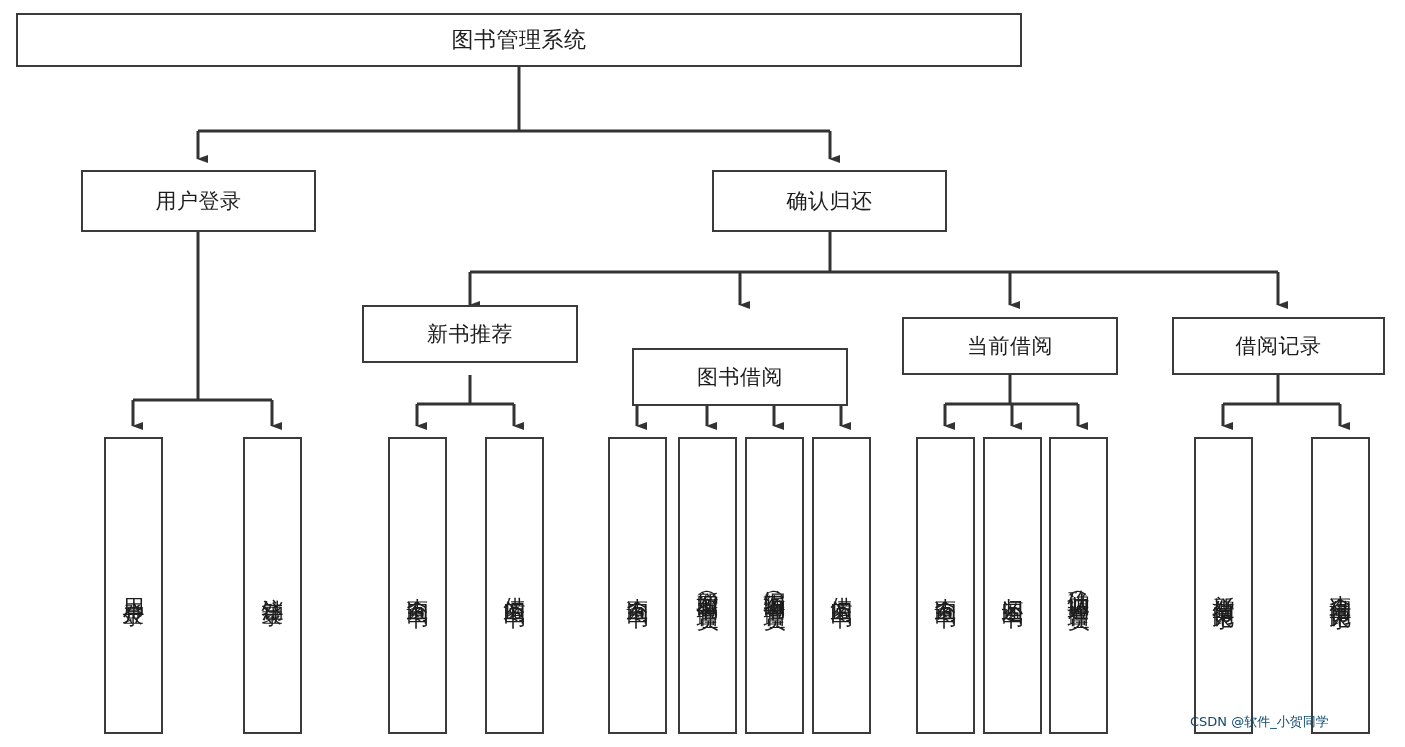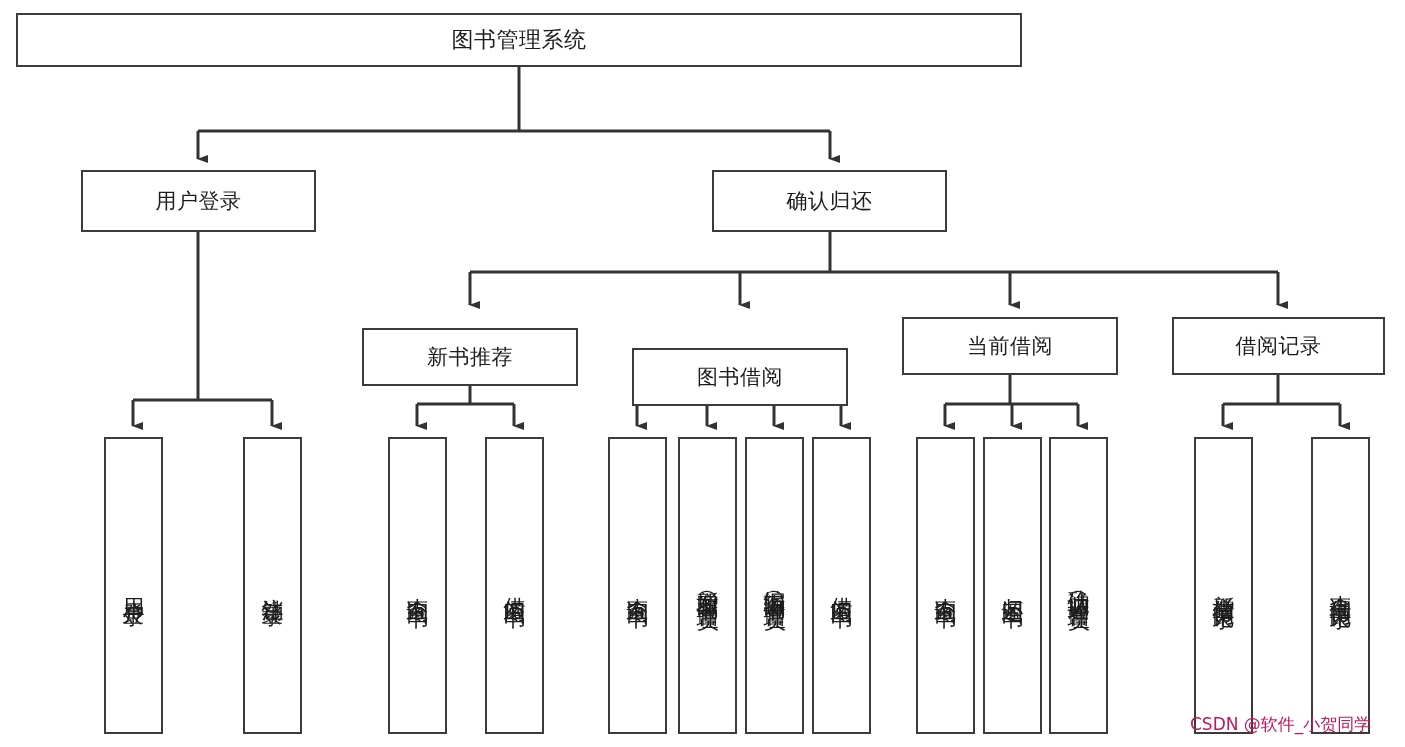--- a/index.html
+++ b/index.html
@@ -52,22 +52,22 @@
     text-orientation: upright;
     font-size: 22px;
     letter-spacing: 3px;
     line-height: 1;
   }
   .node.root .label { font-size: 22px; }
   .watermark {
     position: absolute;
     left: 1190px;
     top: 713px;
-    font-size: 17px;
-    color: #be185d;
+    font-size: 13px;
+    color: #0c4a6e;
     white-space: nowrap;
     z-index: 5;
     font-family: "DejaVu Sans", "Liberation Sans", sans-serif;
   }
 </style>
 </head>
 <body>
 
 <div id="diagram-root">
 
@@ -125,21 +125,21 @@
     <span class="label">图书管理系统</span>
   </div>
 
   <div class="node horizontal" style="left:81px; top:170px; width:235px; height:62px;">
     <span class="label">用户登录</span>
   </div>
   <div class="node horizontal" style="left:712px; top:170px; width:235px; height:62px;">
     <span class="label">确认归还</span>
   </div>
 
-  <div class="node horizontal" style="left:362px; top:328px; width:216px; height:58px;">
+  <div class="node horizontal" style="left:362px; top:305px; width:216px; height:58px;">
     <span class="label">新书推荐</span>
   </div>
   <div class="node horizontal" style="left:632px; top:317px; width:216px; height:58px;margin-top:31px;">
     <span class="label">图书借阅</span>
   </div>
   <div class="node horizontal" style="left:902px; top:317px; width:216px; height:58px;">
     <span class="label">当前借阅</span>
   </div>
   <div class="node horizontal" style="left:1172px; top:317px; width:213px; height:58px;">
     <span class="label">借阅记录</span>

